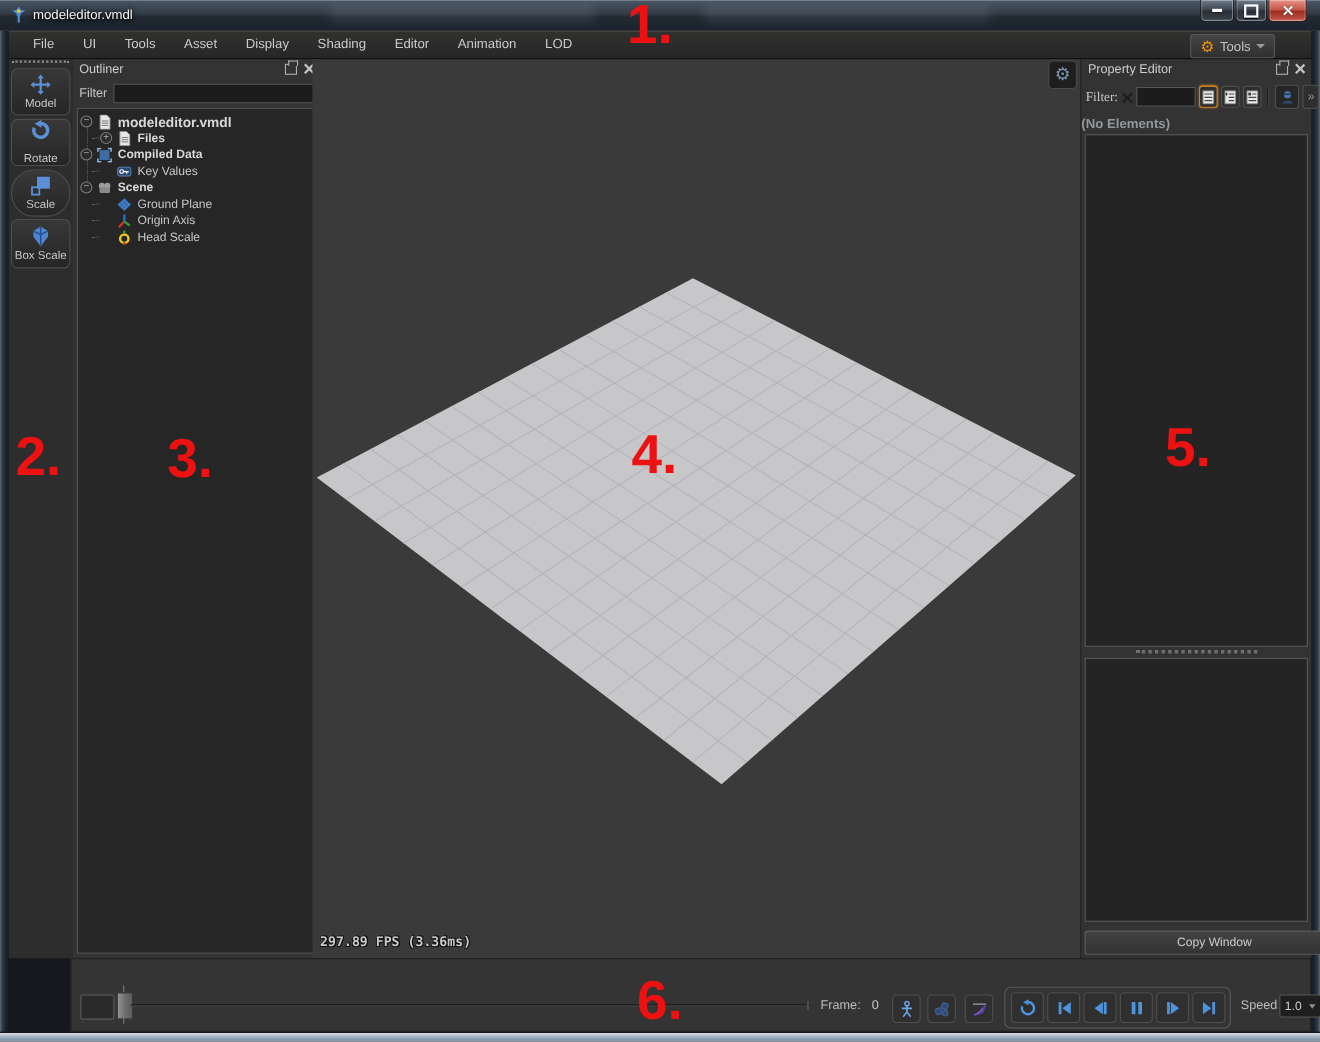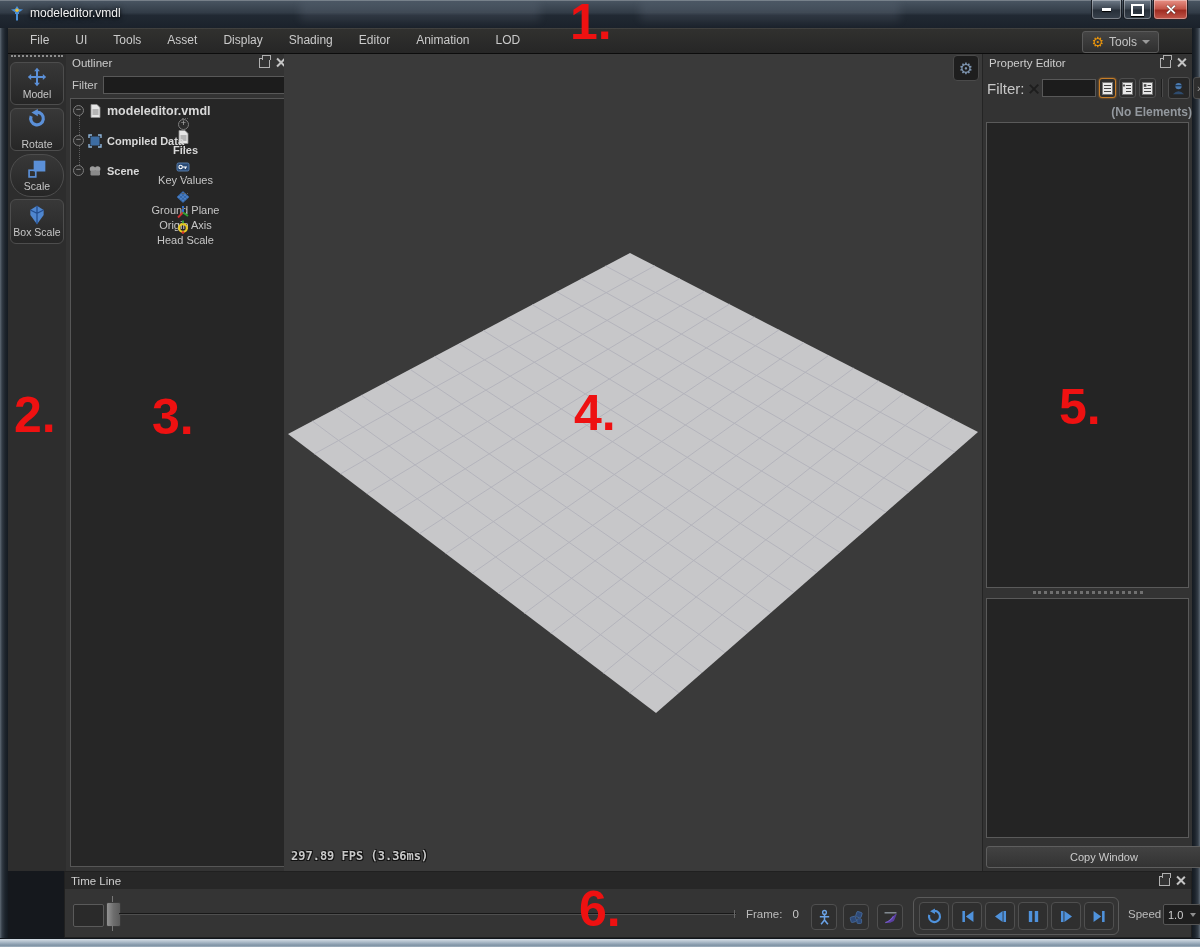--- a/index.html
+++ b/index.html
@@ -97,21 +97,21 @@
   .outliner{position:absolute;left:58px;top:0;width:226px;height:817px;background:#333;border-right:1px solid #222;box-sizing:border-box;}
   .out-filter{position:absolute;left:6px;top:22px;right:5px;display:flex;align-items:center;gap:5px;}
   .out-filter .flabel{font-size:11.5px;color:#c4c4c4;}
   .out-filter input{flex:1;}
   .tree-well{position:absolute;left:4px;top:44px;right:3px;bottom:4px;background:#262626;border:1px solid #565656;overflow:hidden;}
   .tree-guide{position:absolute;left:8px;top:14px;width:0;height:60px;border-left:1px dotted #5f5f5f;}
   .tree{position:absolute;left:0;top:4px;right:0;}
   .tree-row{display:flex;align-items:center;height:15px;font-size:11px;color:#c6c6c6;padding-left:2px;cursor:default;}
   .tree-row.b{font-weight:bold;color:#d8d8d8;}
   .tree-row.root{font-size:12.5px;}
-  .tree-row.indent1{padding-left:13px;flex-direction:column;}
+  .tree-row.indent1{padding-left:13px;}
   .tree-row.indent1::before{content:"";width:6px;border-top:1px dotted #5f5f5f;margin-right:1px;}
   .expander{width:9px;height:9px;border:1px solid #7d7d7d;border-radius:50%;background:#2b2b2b;
     color:#b0b0b0;font-size:9px;line-height:7px;text-align:center;margin-right:4px;flex:none;font-weight:normal;}
   .expander.minus::after{content:"−";} .expander.plus::after{content:"+";}
   .expander.none{visibility:hidden;}
   .tree-ic{width:14px;height:14px;margin-right:5px;flex:none;}
 
   
   .viewport{position:absolute;left:276px;top:0;width:698px;height:817px;background:#3a3a3a;overflow:hidden;}
   .vp-svg{position:absolute;left:0;top:0;}
@@ -119,34 +119,34 @@
   .vp-svg line{stroke:#b4b4bc;stroke-width:1;}
   .vp-gear{
     position:absolute;left:669px;top:1px;width:26px;height:26px;
     background:#1e1e1e;border:1px solid #4a4a4a;border-radius:4px;box-sizing:border-box;
     display:flex;align-items:center;justify-content:center;color:#7e95b0;font-size:16px;cursor:default;}
   .fps{position:absolute;left:7px;top:795px;font-family:"DejaVu Sans Mono",monospace;font-size:12px;font-weight:bold;color:#c9c9c9;text-shadow:1px 1px 0 #111,-1px 1px 0 #111,1px -1px 0 #111;}
 
   
   .propedit{position:absolute;left:974px;top:0;width:210px;height:817px;background:#333;border-left:1px solid #242424;box-sizing:border-box;}
   .pe-filter{position:absolute;left:4px;top:22px;right:4px;height:24px;display:flex;align-items:center;gap:3px;}
-  .pe-filter .flabel{font-size:15px;color:#c8c8c8;}
+  .pe-filter .flabel{font-size:12px;color:#c8c8c8;font-family:Liberation Serif, serif;}
   .clear-x{position:relative;width:11px;height:11px;flex:none;}
   .clear-x::before,.clear-x::after{content:"";position:absolute;left:5px;top:0;width:2.4px;height:12px;background:#1e1e1e;}
   .clear-x::before{transform:rotate(45deg);} .clear-x::after{transform:rotate(-45deg);}
   .pe-filter input{width:46px;}
   .view-btn{width:17px;height:20px;background:#2e2e2e;border:1px solid #4e4e4e;border-radius:3px;
     display:flex;align-items:center;justify-content:center;flex:none;cursor:default;box-sizing:border-box;}
   .view-btn.sel{border-color:#c87e28;box-shadow:0 0 2px #c87e28;}
   .pe-sep{width:1px;height:18px;background:#1f1f1f;border-right:1px solid #4a4a4a;margin:0 2px;flex:none;}
   .spy-btn{width:22px;height:22px;background:#262626;border:1px solid #4e4e4e;border-radius:3px;
     display:flex;align-items:center;justify-content:center;flex:none;cursor:default;box-sizing:border-box;}
   .ovf-btn{width:15px;height:22px;background:#2e2e2e;border:1px solid #4e4e4e;border-radius:3px;
     color:#9a9a9a;font-size:11px;display:flex;align-items:center;justify-content:center;flex:none;cursor:default;box-sizing:border-box;}
-  .pe-status{position:absolute;left:0;top:51px;width:100%;text-align:right;font-size:12px;font-weight:bold;color:#93989e;}
+  .pe-status{position:absolute;left:0;top:51px;width:100%;text-align:left;font-size:12px;font-weight:bold;color:#93989e;}
   .pe-well{position:absolute;left:3px;width:203px;background:#242424;border:1px solid #5a5a5a;box-sizing:border-box;}
   .pe-well1{top:68px;height:466px;}
   .pe-well2{top:544px;height:240px;}
   .pe-splitter{position:absolute;left:50px;top:537px;width:110px;height:3px;border-top:3px dotted #8a8a8a;opacity:.7;cursor:row-resize;}
   .copy-btn{position:absolute;left:3px;top:792px;width:236px;height:22px;
     background:linear-gradient(180deg,#424242,#333333);border:1px solid #5e5e5e;border-radius:3px;
     color:#cccccc;font-size:11px;display:flex;align-items:center;justify-content:center;box-sizing:border-box;cursor:default;}
 
   
   .timeline{position:absolute;left:64px;top:871px;width:1128px;height:67px;background:#343434;border:1px solid #202020;box-sizing:border-box;}
@@ -430,26 +430,20 @@
     </div>
     <div class="pe-status">(No Elements)</div>
     <div class="pe-well pe-well1"></div>
     <div class="pe-splitter"></div>
     <div class="pe-well pe-well2"></div>
     <div class="copy-btn">Copy Window</div>
   </div>
 </div>
 
 <div class="timeline">
-  <div class="tl-title">
-    <span>Time Line</span>
-    <span class="spacer" style="flex:1"></span>
-    <span class="float-icon"></span>
-    <span class="x-icon"></span>
-  </div>
   <div class="tl-box"></div>
   <div class="tl-tick-t"></div>
   <div class="tl-handle"></div>
   <div class="tl-tick-b"></div>
   <div class="tl-track"></div>
   <div class="tl-track-end"></div>
   <div class="tl-frame">
     <span>Frame:</span><span class="val">0</span>
   </div>
 

